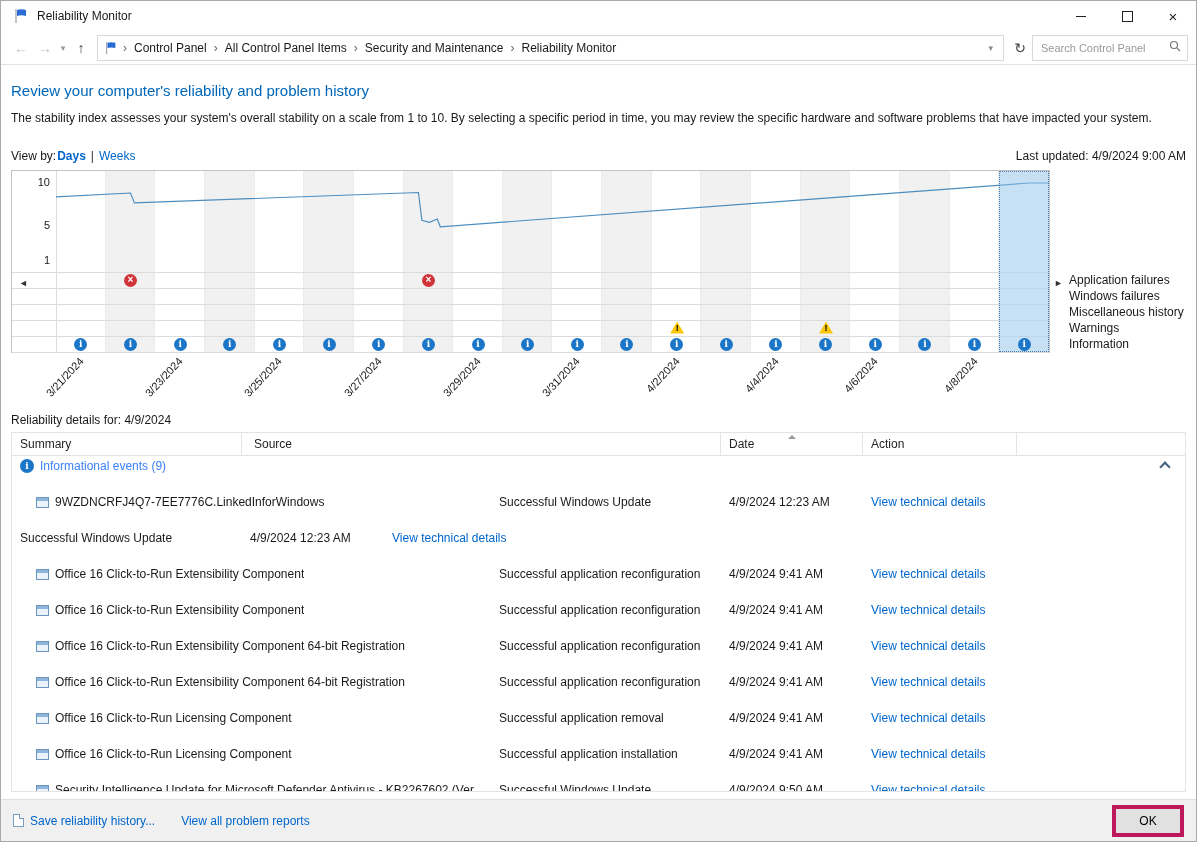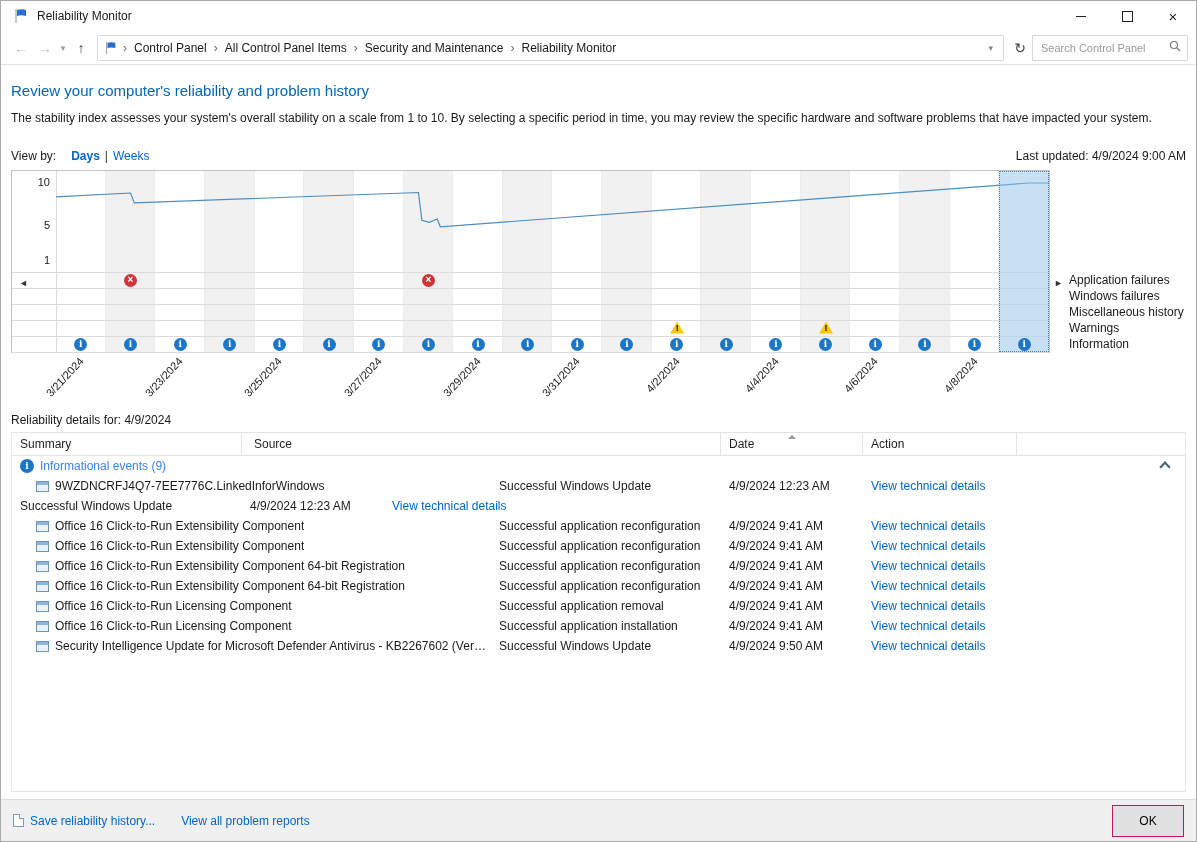--- a/index.html
+++ b/index.html
@@ -26,21 +26,21 @@
   .searchbox{width:142px;height:24px;border:1px solid #d9d9d9;display:flex;align-items:center;padding:0 6px;background:#fff;flex:0 0 auto;}
   .searchbox input{border:none;outline:none;flex:1;min-width:0;font-family:"Liberation Sans",sans-serif;font-size:11px;color:#444;}
   .searchbox input::placeholder{color:#999;}
   .flag svg{display:block;}
 
   
   .content{padding:0 10px;}
   h1.page-title{color:#0066b8;font-size:15px;font-weight:400;margin:17px 0 12px;}
   .desc{font-size:12px;margin:0 0 24px;color:#1a1a1a;}
   .viewby-row{display:flex;align-items:center;margin-bottom:7px;}
-  .vlabel{margin-right:15px;}
+  .vlabel{margin-right:1px;}
   .vlink{color:#0066cc;cursor:pointer;}
   .vlink.bold{font-weight:bold;}
   .vsep{margin:0 5px;color:#333;}
   .last-updated{margin-left:auto;color:#1a1a1a;}
 
   
   .chart-section{position:relative;height:236px;}
   #chart-grid{position:absolute;left:0;top:0;border:1px solid #c3c3c3;background:#fff;}
   .day-col{position:absolute;top:0;bottom:0;background:#fff;border-right:1px solid #ececec;box-sizing:border-box;}
   .day-col.alt{background:#f1f1f1;}
@@ -73,36 +73,36 @@
   .sort-caret{position:absolute;top:2px;left:50%;margin-left:-4px;width:0;height:0;
     border-left:4px solid transparent;border-right:4px solid transparent;border-bottom:4px solid #9b9b9b;}
   .c-source{width:479px;}
   .c-summary{width:230px;}
   .c-date{width:142px;}
   .c-action{width:154px;}
   .grow{height:20px;display:flex;align-items:center;padding-left:8px;position:relative;}
   .grow .gi{position:static;width:14px;height:14px;flex:0 0 auto;}
   .glabel{margin-left:6px;color:#3b82f6;}
   .chev-up{position:absolute;right:16px;top:7px;width:6px;height:6px;border-left:2px solid #44617c;border-top:2px solid #44617c;transform:rotate(45deg);}
-  .drow{display:flex;height:20px;align-items:center;}
+  .drow{display:flex;height:20px;align-items:center;margin-top:16px;}
   .cell{box-sizing:border-box;white-space:nowrap;overflow:hidden;text-overflow:ellipsis;padding-left:8px;}
   .cell.c-source{display:flex;align-items:center;gap:6px;padding-left:24px;}
   .src-text{white-space:nowrap;overflow:hidden;text-overflow:ellipsis;}
   .app-icon{flex:0 0 auto;width:13px;height:11px;border:1px solid #6a93bd;background:#eaf3fb;position:relative;box-sizing:border-box;}
   .app-icon::before{content:"";position:absolute;left:0;top:0;right:0;height:3px;background:#8fb6da;}
   .link{color:#0066cc;cursor:pointer;}
 
   
   .footer{position:absolute;left:0;right:0;bottom:0;height:42px;background:#f0f0f0;border-top:1px solid #dfdfdf;
     display:flex;align-items:center;padding:0 12px;box-sizing:border-box;}
   .f-item{display:inline-flex;align-items:center;margin-right:26px;}
   .save-icon{width:11px;height:13px;border:1px solid #7a9dbd;background:#fff;display:inline-block;position:relative;margin-right:6px;box-sizing:border-box;}
   .save-icon::after{content:"";position:absolute;right:-1px;top:-1px;width:4px;height:4px;background:#f0f0f0;
     border-left:1px solid #7a9dbd;border-bottom:1px solid #7a9dbd;}
-  .ok-btn{margin-left:auto;width:72px;height:32px;background:#e1e1e1;border:1px solid #be185d;
+  .ok-btn{margin-left:auto;width:72px;height:32px;background:#e1e1e1;border:4px solid #be185d;
     font-family:"Liberation Sans",sans-serif;font-size:12px;color:#000;}
 </style>
 </head>
 <body>
 
 <div class="window">
 
   <div class="titlebar">
     <span class="flag">
       <svg width="16" height="16" viewBox="0 0 16 16">

